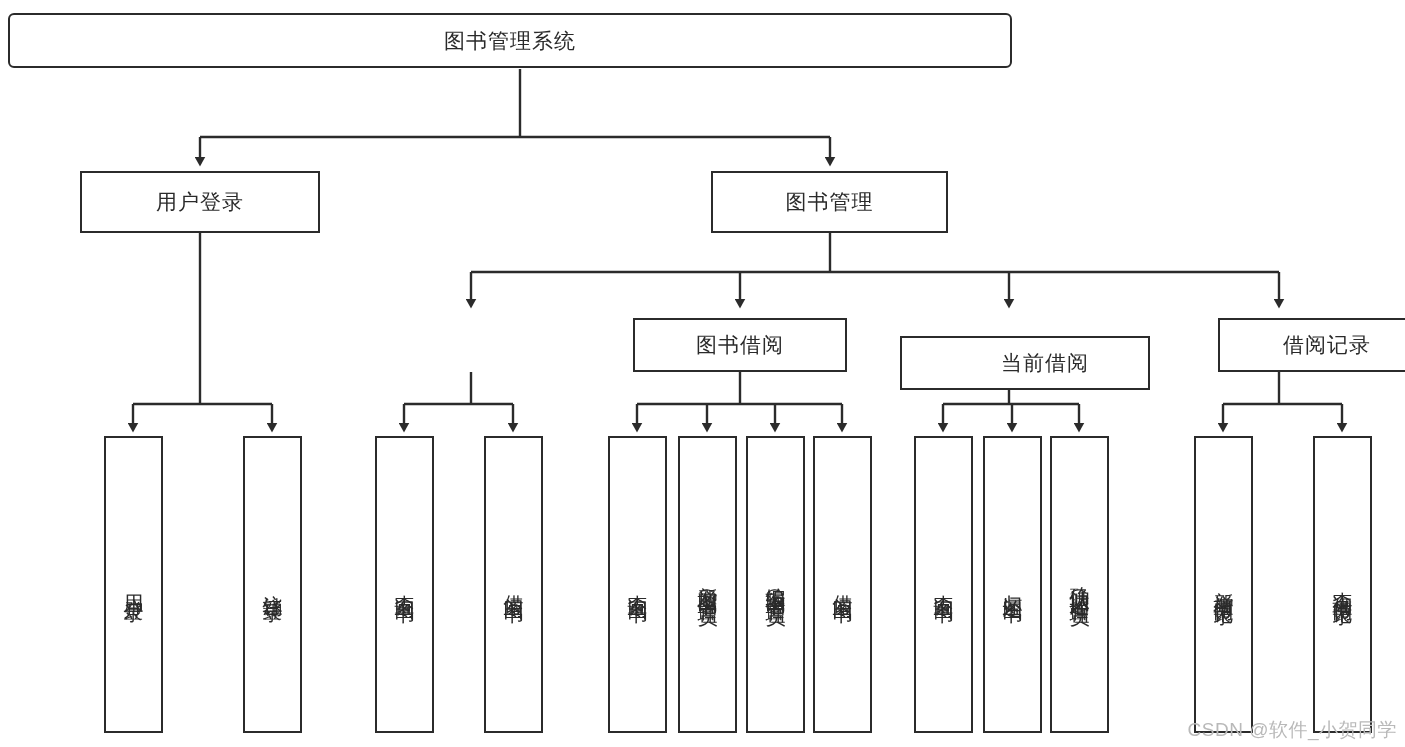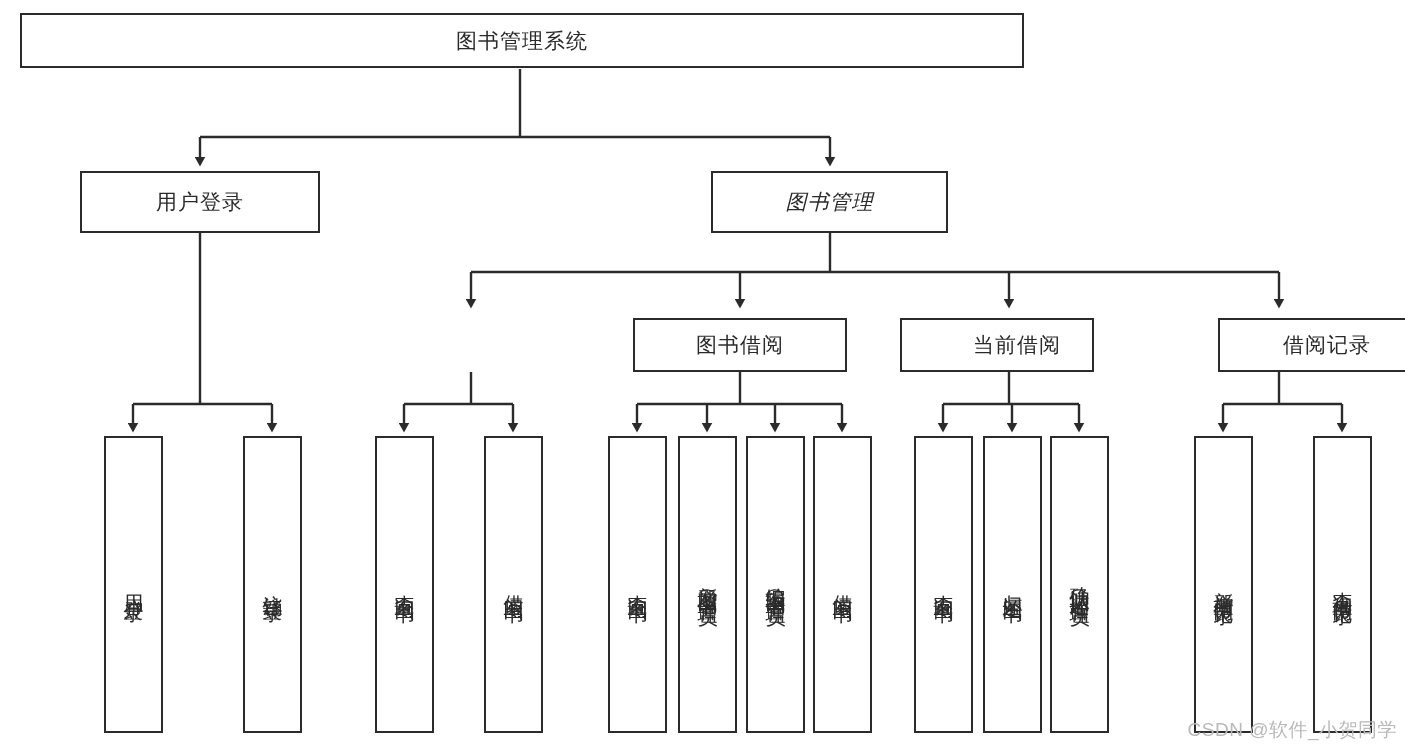--- a/index.html
+++ b/index.html
@@ -120,35 +120,35 @@
       <path d="M1012,404 L1012,424" marker-end="url(#arrow)"></path>
       <path d="M1079,404 L1079,424" marker-end="url(#arrow)"></path>
 
       <path d="M1279,372 L1279,404"></path>
       <path d="M1223,404 L1342,404"></path>
       <path d="M1223,404 L1223,424" marker-end="url(#arrow)"></path>
       <path d="M1342,404 L1342,424" marker-end="url(#arrow)"></path>
     </g>
   </svg>
 
-  <div class="node" style="left:20px; top:13px; width:1004px; height:55px;">
+  <div class="node" style="left:8px; top:13px; width:1004px; height:55px;border-radius:6px;">
     <span class="node-label">图书管理系统</span>
   </div>
 
   <div class="node" style="left:80px; top:171px; width:240px; height:62px;">
     <span class="node-label">用户登录</span>
   </div>
-  <div class="node" style="left:711px; top:171px; width:237px; height:62px;font-style:italic;">
+  <div class="node" style="left:711px; top:171px; width:237px; height:62px;">
     <span class="node-label">图书管理</span>
   </div>
 
   <div class="node" style="left:633px; top:318px; width:214px; height:54px;">
     <span class="node-label">图书借阅</span>
   </div>
-  <div class="node" style="left:900px; top:318px; width:194px; height:54px;padding-left:40px;">
+  <div class="node" style="left:900px; top:336px; width:250px; height:54px;padding-left:40px;">
     <span class="node-label">当前借阅</span>
   </div>
   <div class="node" style="left:1218px; top:318px; width:218px; height:54px;">
     <span class="node-label">借阅记录</span>
   </div>
 
   <div class="node vertical" style="left:104px; top:436px; width:59px; height:297px;">
     <span class="node-label">用户登录</span>
   </div>
   <div class="node vertical" style="left:243px; top:436px; width:59px; height:297px;">

